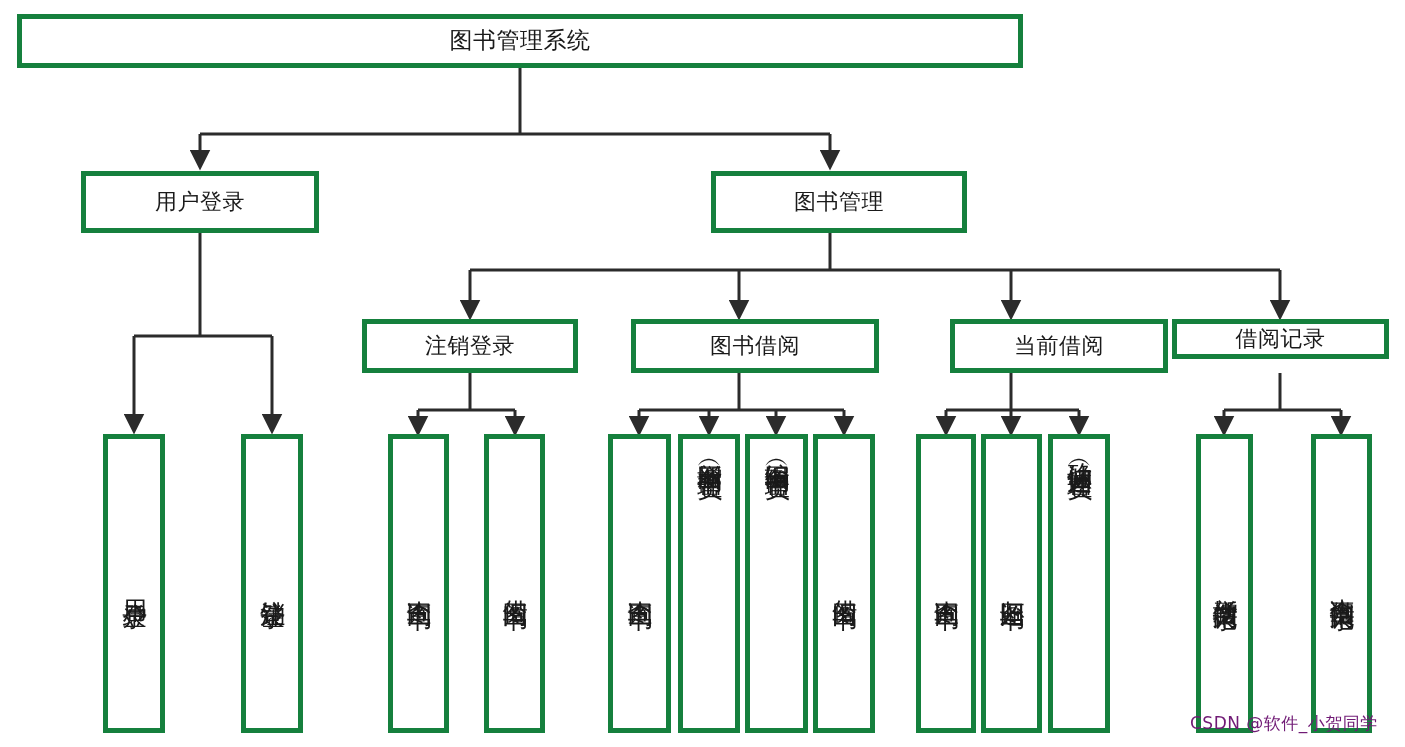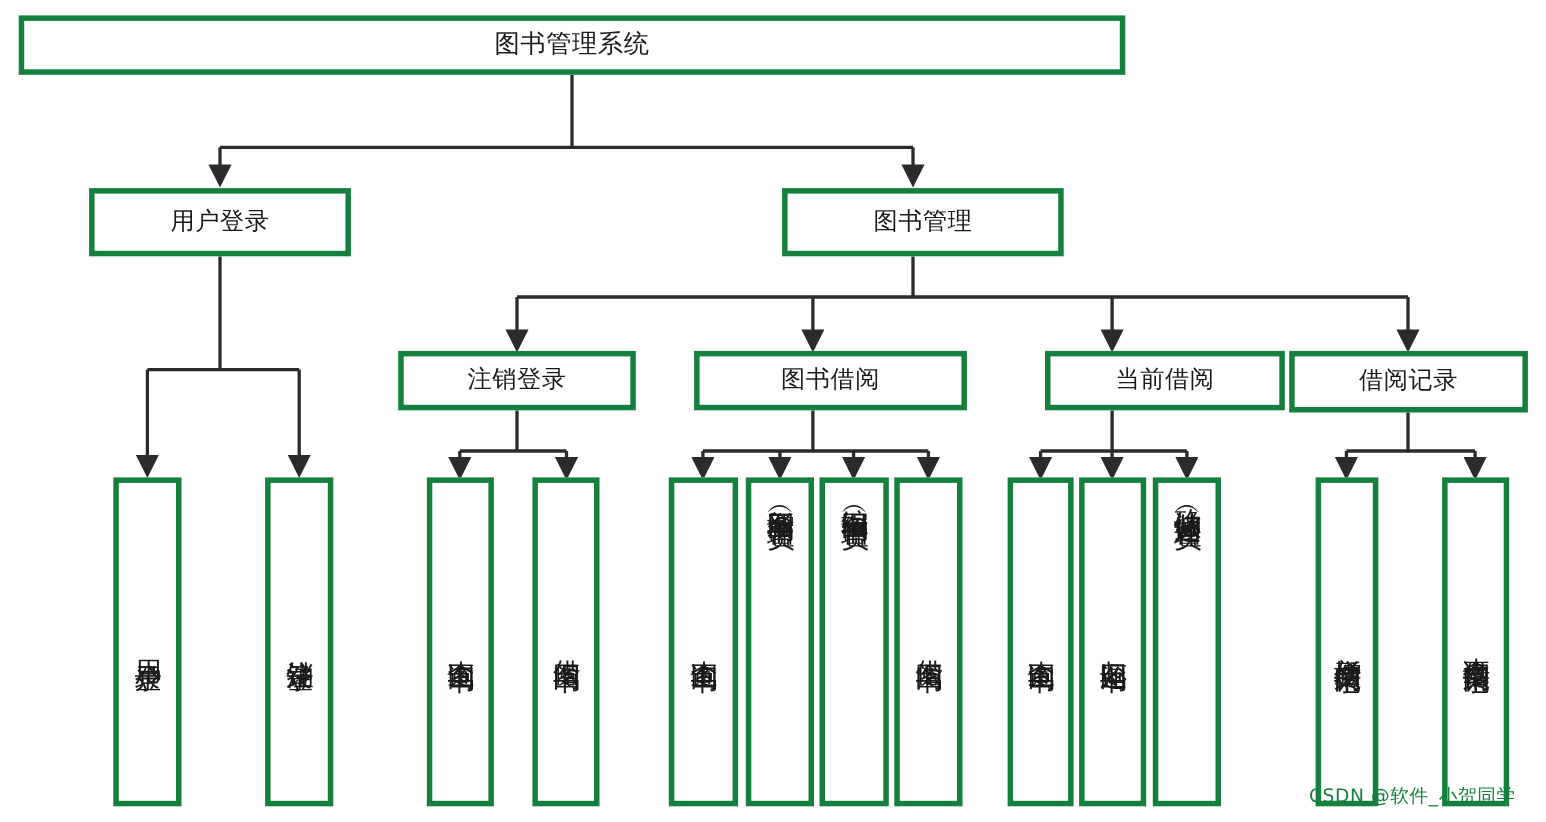--- a/index.html
+++ b/index.html
@@ -44,21 +44,21 @@
     font-size:25px;
     line-height:1.06;
     letter-spacing:2px;
     white-space:nowrap;
   }
   .node.vert.centered{align-items:center;padding-top:0;}
   #watermark{
     position:absolute;
     left:1190px;top:712px;
     font-size:17px;
-    color:#15803d;
+    color:#701a75;
     letter-spacing:0.5px;
     white-space:nowrap;
     font-family:"DejaVu Sans","Liberation Sans",sans-serif;
   }
 </style>
 </head>
 <body>
 
 <div id="diagram-root">
 
@@ -125,21 +125,21 @@
 
   <div class="node horiz" style="left:362px;top:319px;width:216px;height:54px;">
     <span class="lbl">注销登录</span>
   </div>
   <div class="node horiz" style="left:631px;top:319px;width:248px;height:54px;">
     <span class="lbl">图书借阅</span>
   </div>
   <div class="node horiz" style="left:902px;top:319px;width:218px;height:54px;margin-left:48px;">
     <span class="lbl">当前借阅</span>
   </div>
-  <div class="node horiz" style="left:1172px;top:319px;width:217px;height:56px;">
+  <div class="node horiz" style="left:1172px;top:319px;width:217px;height:40px;">
     <span class="lbl">借阅记录</span>
   </div>
 
   <div class="node vert centered" style="left:103px;top:434px;width:62px;height:299px;">
     <span class="lbl">用户登录</span>
   </div>
   <div class="node vert centered" style="left:241px;top:434px;width:62px;height:299px;">
     <span class="lbl">注销登录</span>
   </div>
   <div class="node vert centered" style="left:388px;top:434px;width:61px;height:299px;">

